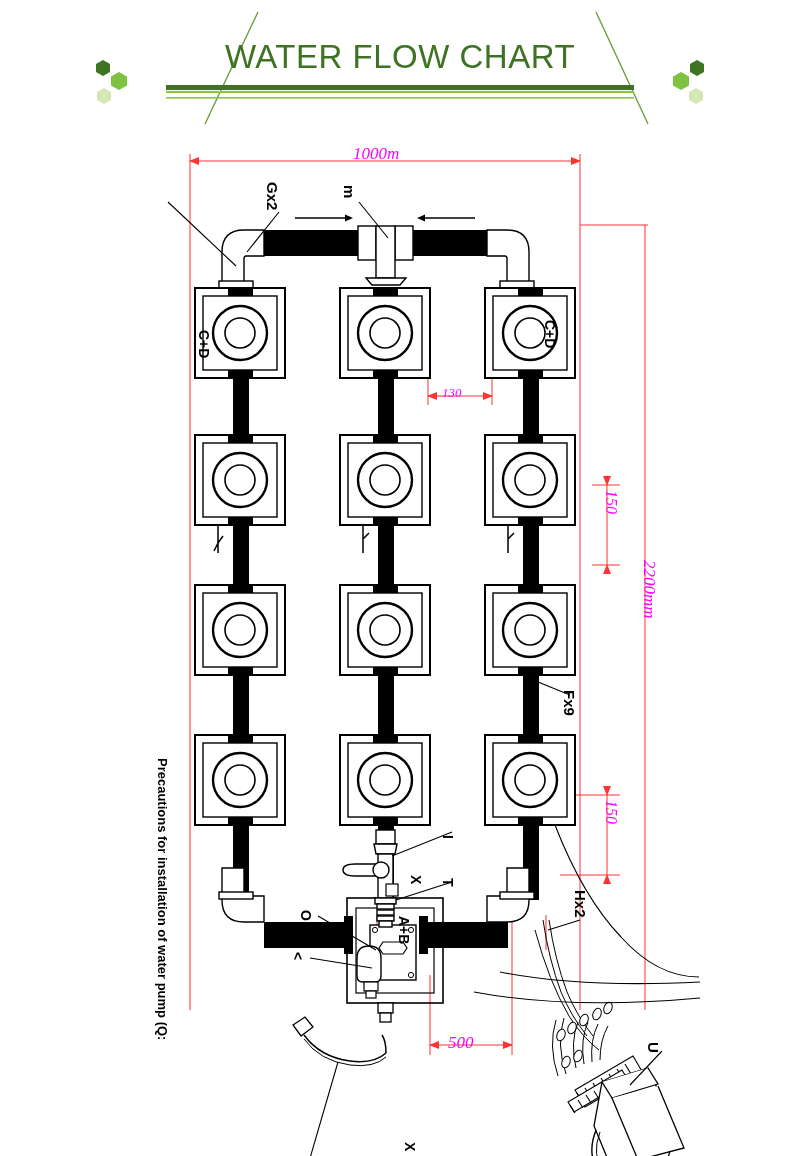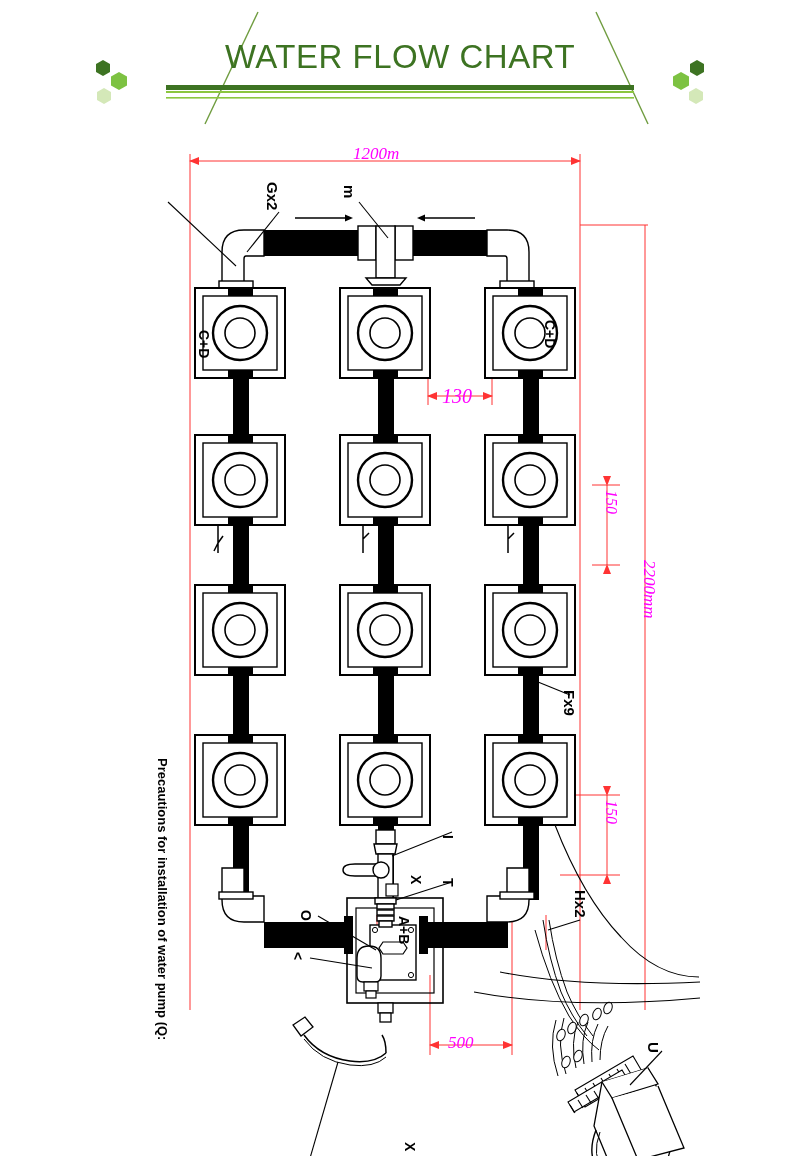--- a/index.html
+++ b/index.html
@@ -438,23 +438,23 @@
         <line x1="662" y1="921" x2="630" y2="955"></line>
 
         <path d="M555,695 q28,72 66,112 q36,40 78,40"></path>
         <path d="M500,842 q80,16 200,10"></path>
         <path d="M474,862 q96,18 226,6"></path>
       </g>
 
     </svg>
 
     
-    <div class="dim-text" style="left:353px; top:14px; font-size:17px;">1200m</div>
-
-    <div class="dim-text" style="left:442px; top:255px; font-size:20px;">130</div>
+    <div class="dim-text" style="left:353px; top:14px; font-size:17px;">1000m</div>
+
+    <div class="dim-text" style="left:442px; top:255px; font-size:13px;">130</div>
 
     <div class="dim-text" style="left:620px; top:360px; font-size:16px; transform:rotate(90deg);">150</div>
 
     <div class="dim-text" style="left:659px; top:430px; font-size:17px; transform:rotate(90deg);">2200mm</div>
 
     <div class="dim-text" style="left:620px; top:670px; font-size:16px; transform:rotate(90deg);">150</div>
 
     <div class="dim-text" style="left:448px; top:903px; font-size:17px;">500</div>
 
     

